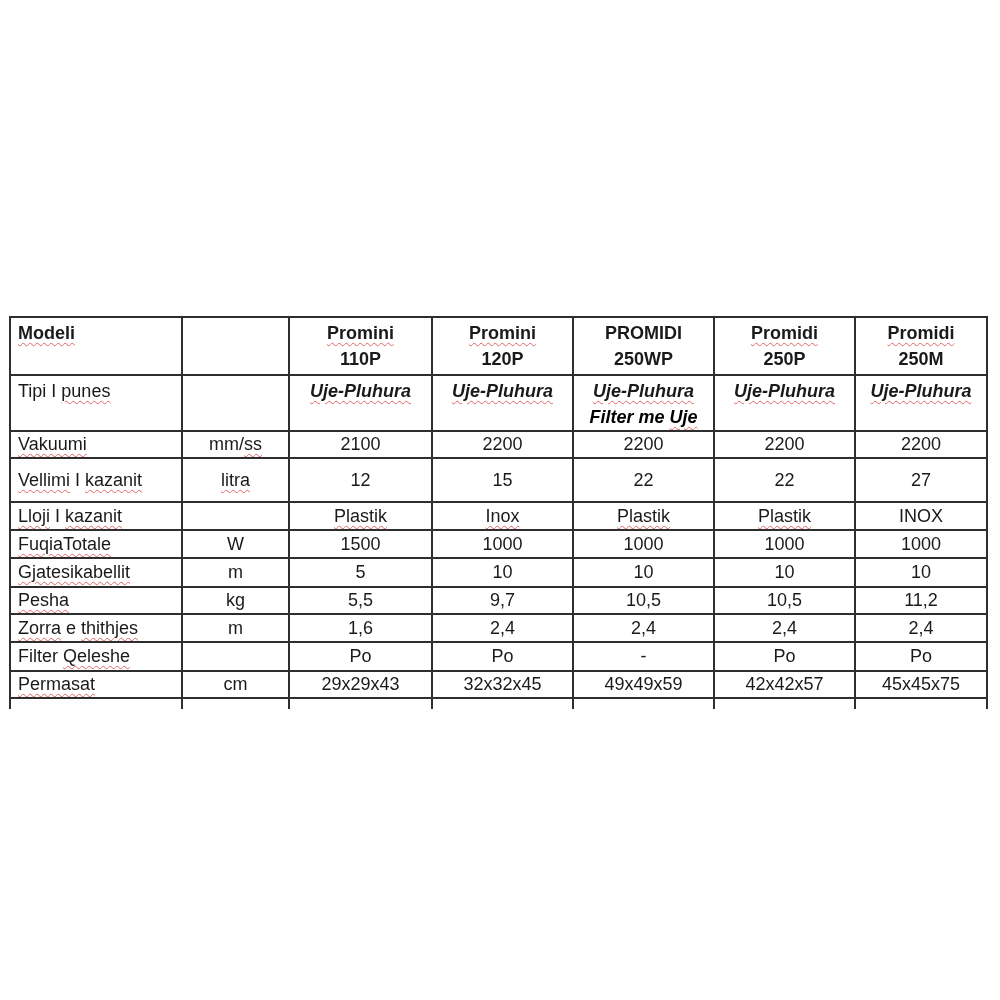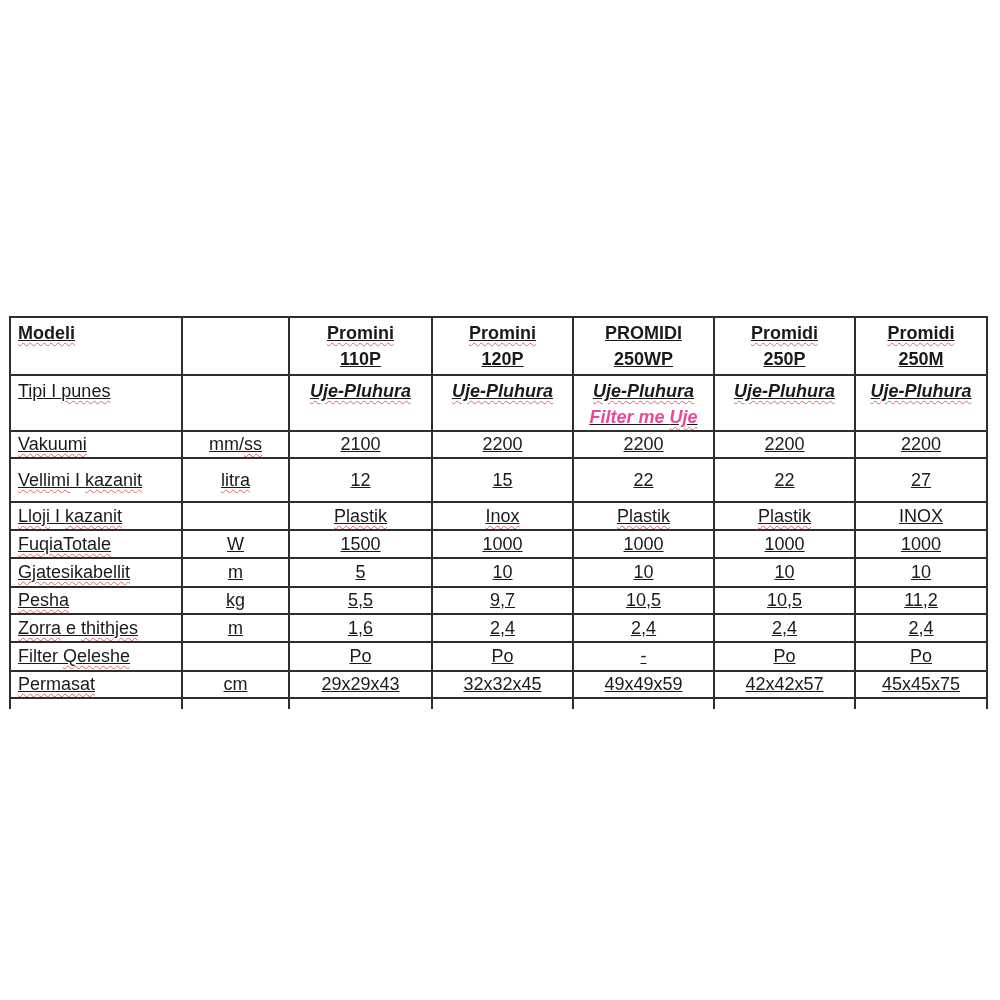--- a/index.html
+++ b/index.html
@@ -12,42 +12,41 @@
     width: 1000px;
     height: 1000px;
     font-family: "Liberation Sans", sans-serif;
     color: #1a1a1a;
     overflow: hidden;
   }
   .table-wrap {
     position: absolute;
     left: 9px;
     top: 316px;
-    text-decoration: underline;
   }
   table {
     border-collapse: collapse;
     table-layout: fixed;
   }
   td {
     border: 2px solid #2e2e2e;
     padding: 0 5px;
     text-align: center;
     vertical-align: middle;
     font-size: 18px;
     white-space: nowrap;
     overflow: hidden;
   }
   td.left { text-align: left; padding-left: 7px; }
   tr.top td { vertical-align: top; padding-top: 2px; }
   .line { line-height: 25px; }
   tr.top .line { line-height: 26px; }
   .b   { font-weight: bold; }
   .i   { font-style: italic; }
-  .red { color: #ec4899; }
+  .red { color: #000000; }
   .sp  {
     text-decoration-line: underline;
     text-decoration-style: wavy;
     text-decoration-color: #e06666;
     text-decoration-thickness: 1px;
     text-underline-offset: 3px;
   }
   .stub-row {
     position: relative;
     height: 11px;

